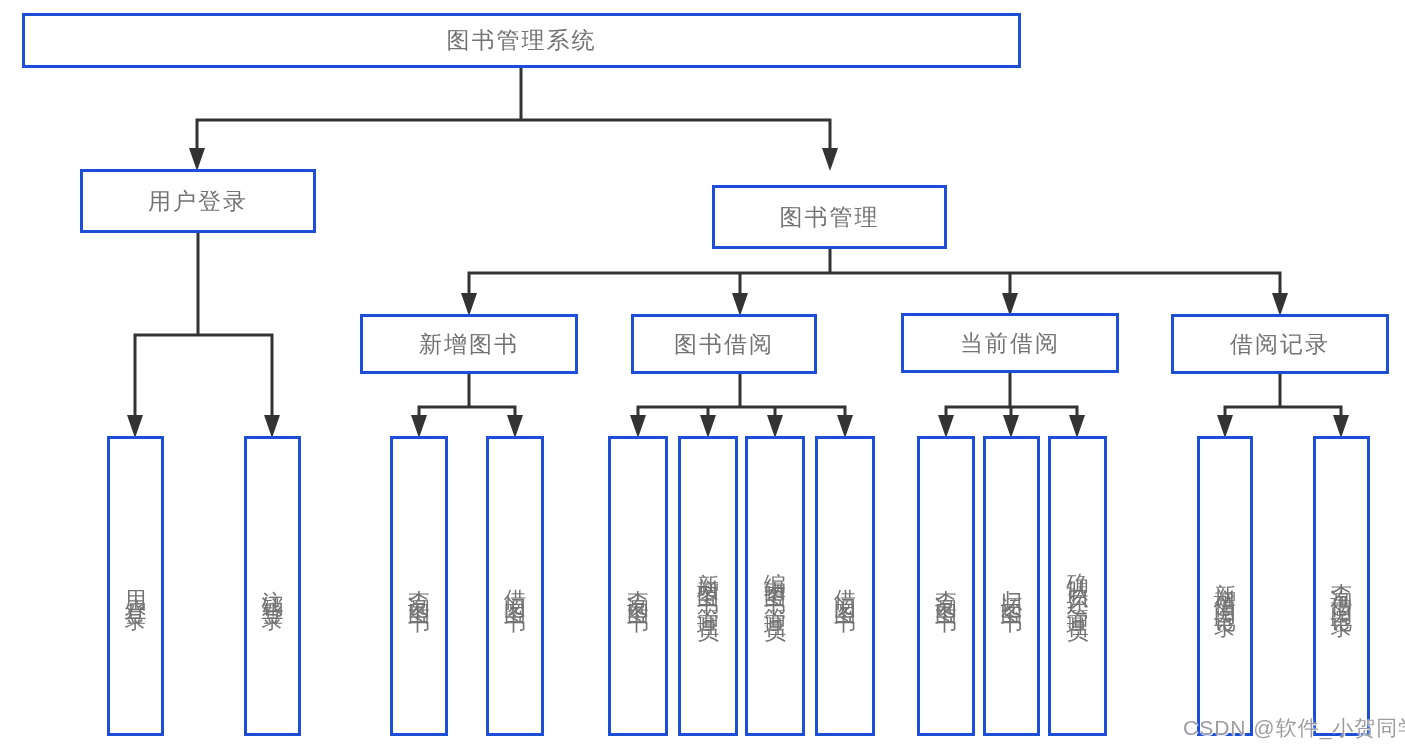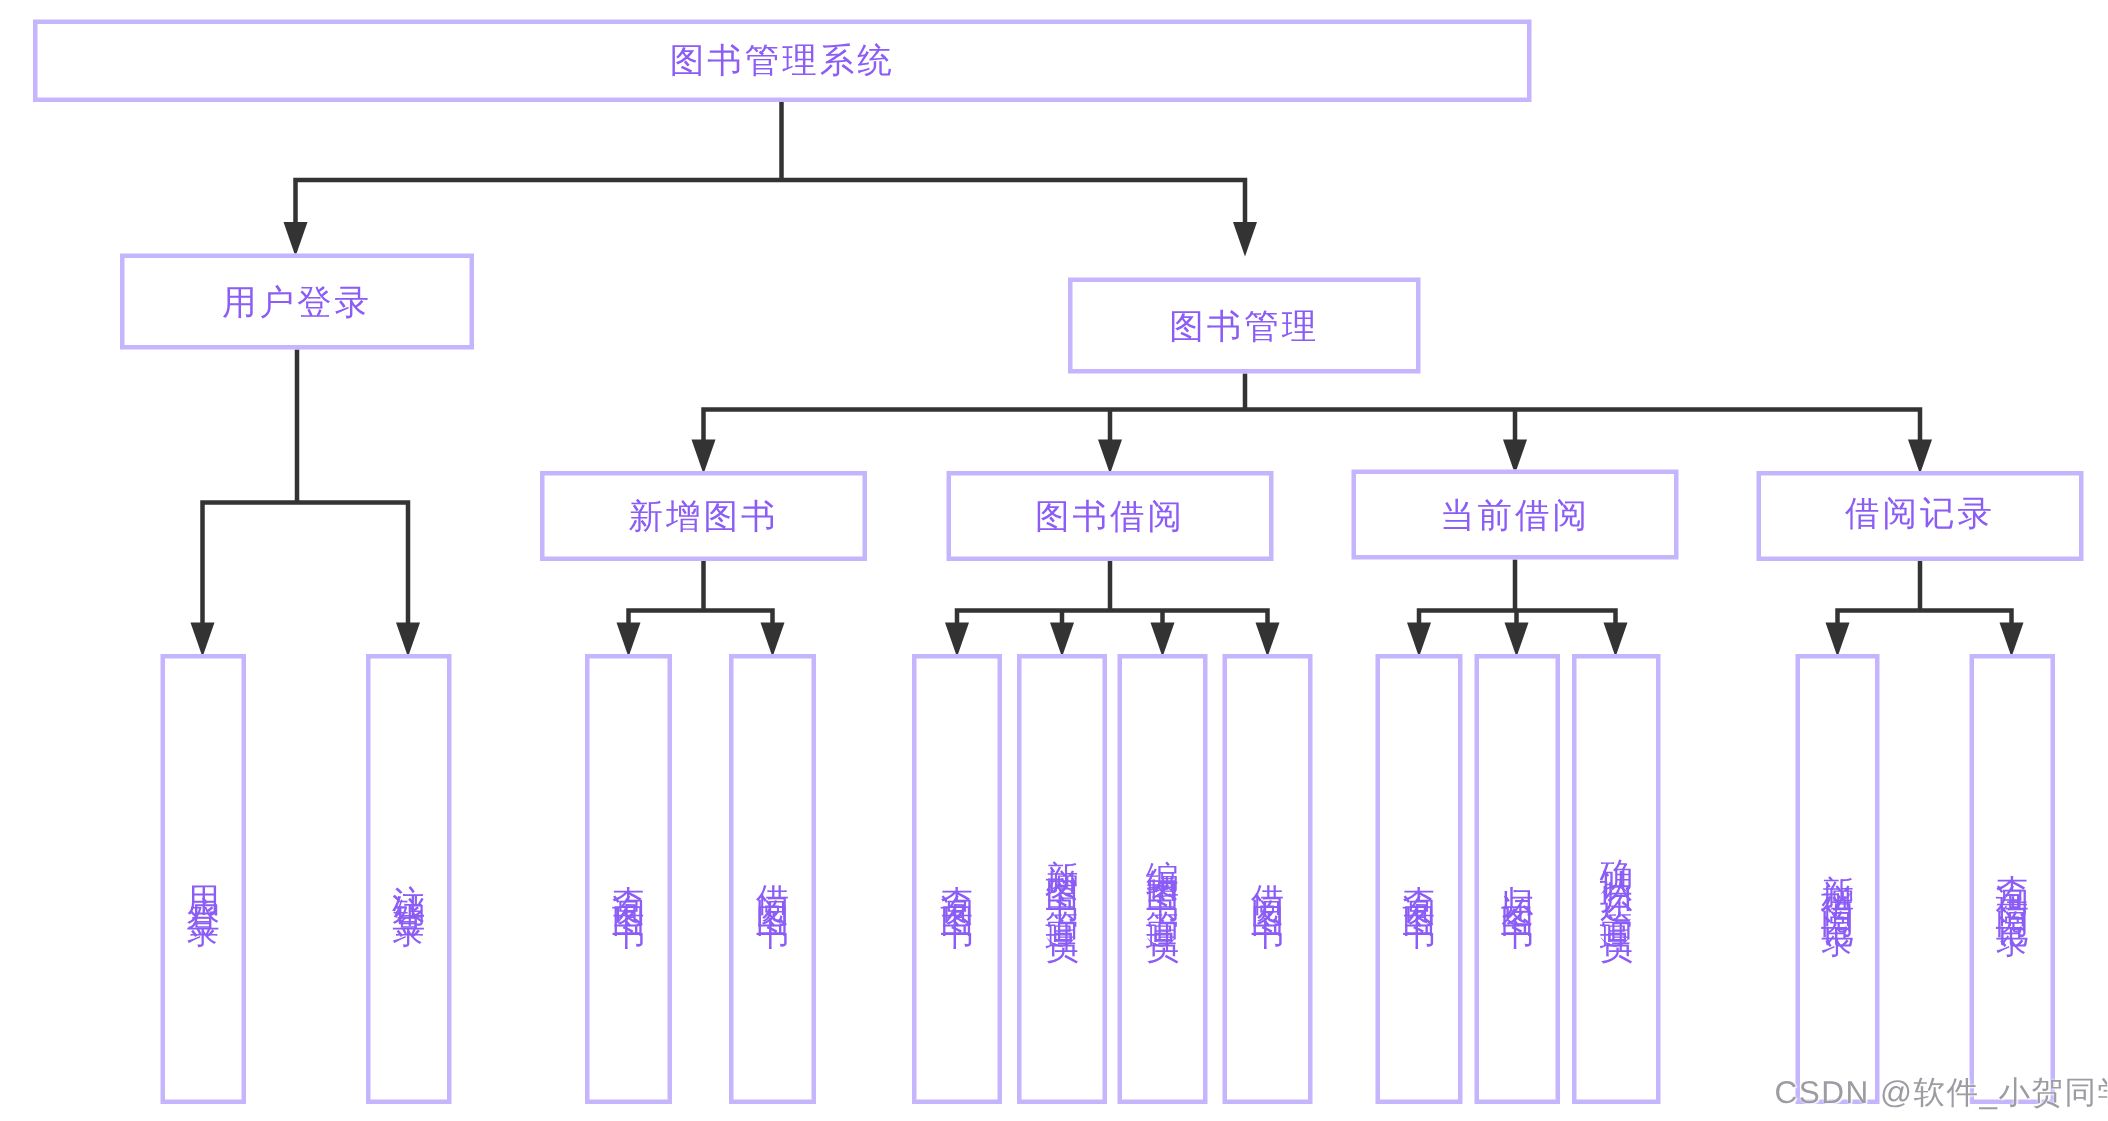--- a/index.html
+++ b/index.html
@@ -5,23 +5,23 @@
   * { margin:0; padding:0; box-sizing:border-box; }
   html,body { background:#ffffff; }
   body { font-family:"Liberation Sans","DejaVu Sans",sans-serif; }
   .canvas {
     position:relative; width:1405px; height:747px;
     background:#ffffff; overflow:hidden;
   }
   .wires { position:absolute; left:0; top:0; z-index:0; }
   .box {
     position:absolute; z-index:1;
-    border:3px solid #c4b5fd; background:#ffffff;
+    border:3px solid #1d4ed8; background:#ffffff;
     display:flex; align-items:center; justify-content:center;
-    color:#8b5cf6; font-size:22px; letter-spacing:2px;
+    color:#737373; font-size:22px; letter-spacing:2px;
     line-height:1;
   }
   .hbox { font-size:23px; }
   .vbox {
     writing-mode:vertical-rl; text-orientation:mixed;
     letter-spacing:7px; font-size:22px; padding:6px 0;
   }
   .watermark {
     position:absolute; z-index:2; left:1183px; top:714px;
     color:#9c9ca2; font-size:21px; letter-spacing:1px; white-space:nowrap;
@@ -72,23 +72,23 @@
       <polygon points="1333,415 1349,415 1341,438"></polygon>
     </g>
   </svg>
 
   <div class="box hbox" style="left:22px; top:13px; width:999px; height:55px;">图书管理系统</div>
 
   <div class="box hbox" style="left:80px; top:169px; width:236px; height:64px;">用户登录</div>
   <div class="box hbox" style="left:712px; top:169px; width:235px; height:64px;margin-top:16px;">图书管理</div>
 
   <div class="box hbox" style="left:360px; top:314px; width:218px; height:60px;">新增图书</div>
-  <div class="box hbox" style="left:631px; top:314px; width:218px; height:60px;">图书借阅</div>
+  <div class="box hbox" style="left:631px; top:314px; width:186px; height:60px;">图书借阅</div>
   <div class="box hbox" style="left:901px; top:313px; width:218px; height:60px;">当前借阅</div>
-  <div class="box hbox" style="left:1171px; top:314px; width:218px; height:60px;font-family:Liberation Mono, monospace;">借阅记录</div>
+  <div class="box hbox" style="left:1171px; top:314px; width:218px; height:60px;">借阅记录</div>
 
   <div class="box vbox" style="left:107px; top:436px; width:57px; height:300px;">用户登录</div>
   <div class="box vbox" style="left:244px; top:436px; width:57px; height:300px;">注销登录</div>
 
   <div class="box vbox" style="left:390px; top:436px; width:58px; height:300px;">查询图书</div>
   <div class="box vbox" style="left:486px; top:436px; width:58px; height:300px;">借阅图书</div>
 
   <div class="box vbox" style="left:608px; top:436px; width:60px; height:300px;">查询图书</div>
   <div class="box vbox" style="left:678px; top:436px; width:60px; height:300px;">新增图书（管理员）</div>
   <div class="box vbox" style="left:745px; top:436px; width:60px; height:300px;">编辑图书（管理员）</div>

